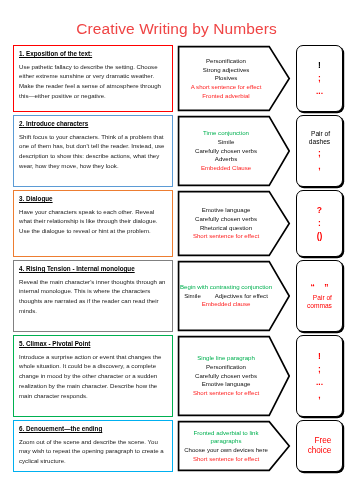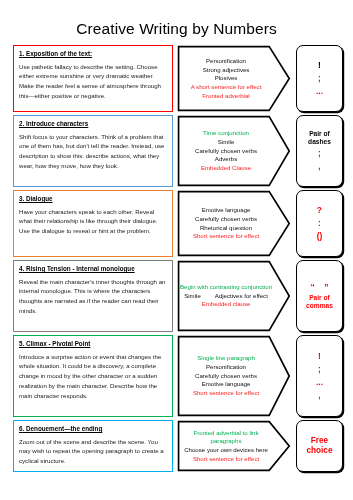--- a/index.html
+++ b/index.html
@@ -15,21 +15,21 @@
   }
   #page {
     position: relative;
     width: 353px;
     height: 500px;
     background: #ffffff;
   }
   #page-title {
     text-align: center;
     font-size: 15.5px;
-    color: #000000;
+    color: #ef4444;
     font-weight: 400;
     letter-spacing: 0.1px;
     padding-top: 20px;
     padding-bottom: 8px;
     line-height: 1.1;
   }
   .rows {
     position: relative;
     padding: 0 10px 0 13px;
   }
@@ -126,23 +126,23 @@
     font-size: 8.5px;
     font-weight: bold;
     line-height: 1.0;
     text-align: center;
     color: #ff0000;
     margin: 2.2px 0;
   }
   .punct-sym.black { color: #000; }
   .punct-label {
     font-size: 6.6px;
-    font-weight: bold;
+    font-weight: normal;
     line-height: 1.22;
-    text-align: center;
+    text-align: right;
     color: #000;
     margin: 1px 12px;
   }
   .punct-label.red { color: #ff0000; }
   .punct-label.big { font-size: 8.2px; }
 </style>
 </head>
 <body>
 
 <div id="page">

